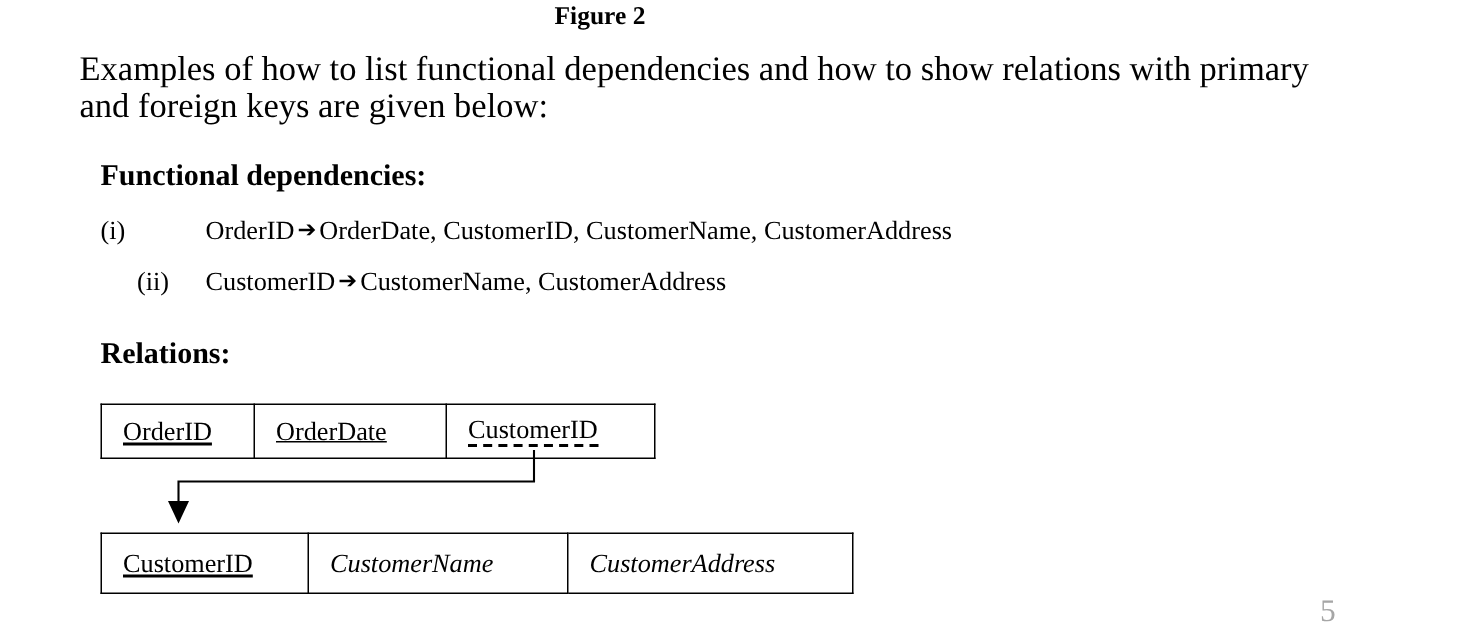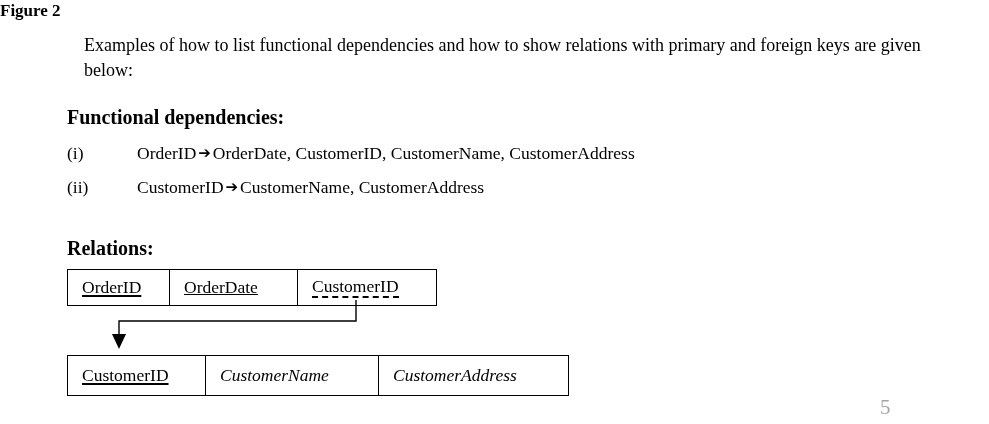--- a/index.html
+++ b/index.html
@@ -15,56 +15,57 @@
     color: #000000;
     overflow: hidden;
   }
 
   
   .fig-title {
     position: absolute;
     left: 0;
     top: 0;
     width: 800px;
+    text-align: center;
     font-size: 17px;
     font-weight: bold;
     line-height: 22px;
   }
 
   
   .intro {
     position: absolute;
-    left: 84px;
+    left: 53px;
     top: 33px;
     width: 845px;
-    font-size: 18px;
+    font-size: 23px;
     line-height: 25px;
     text-align: left;
   }
 
   
   .heading {
     position: absolute;
     left: 67px;
     font-size: 20px;
     font-weight: bold;
   }
   .heading-fd { top: 106px; }
-  .heading-rel { top: 225px; margin-top: 12px; }
+  .heading-rel { top: 225px; }
 
   
   .fd-line {
     position: absolute;
     left: 67px;
     font-size: 17.5px;
     line-height: 22px;
     white-space: nowrap;
   }
   .fd-line-1 { top: 142px; }
-  .fd-line-2 { top: 176px; }
+  .fd-line-2 { top: 176px; text-align: center; }
 
   .fd-label {
     display: inline-block;
     width: 70px;
   }
   .fd-arrow {
     font-family: "DejaVu Sans", sans-serif;
     font-weight: bold;
     font-size: 15px;
     padding: 0 2px;

